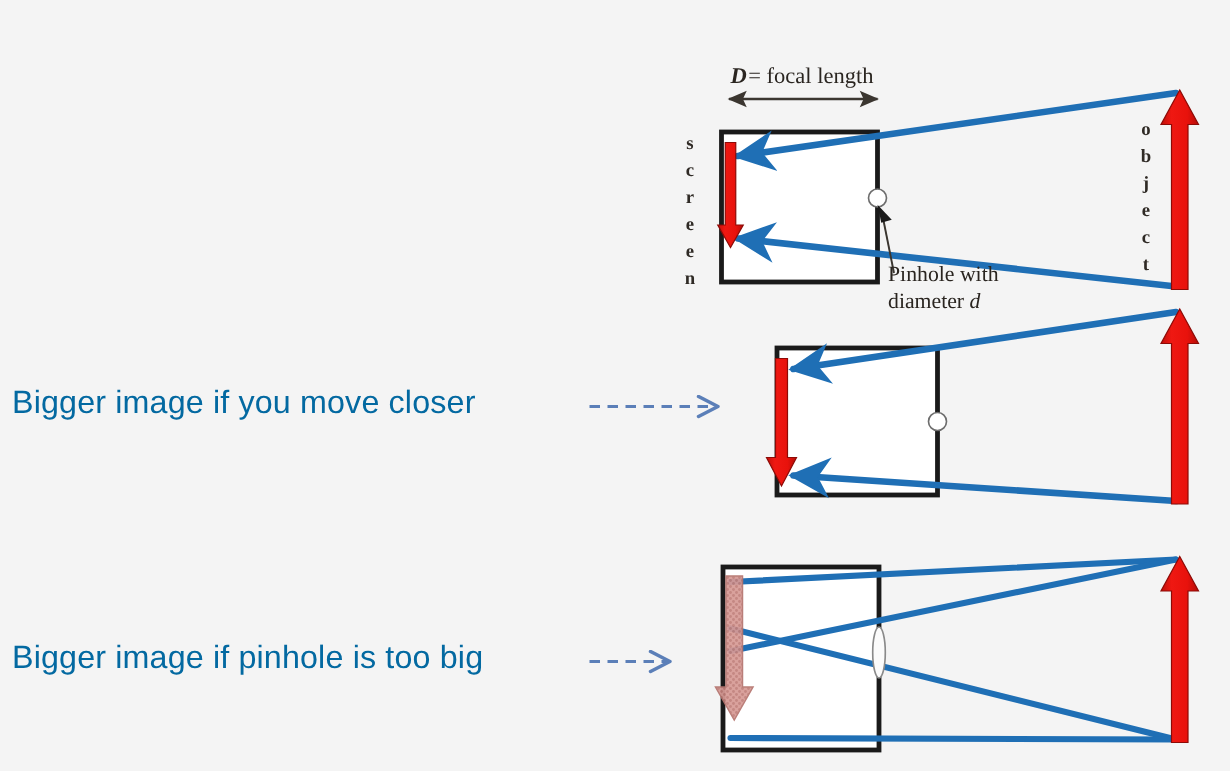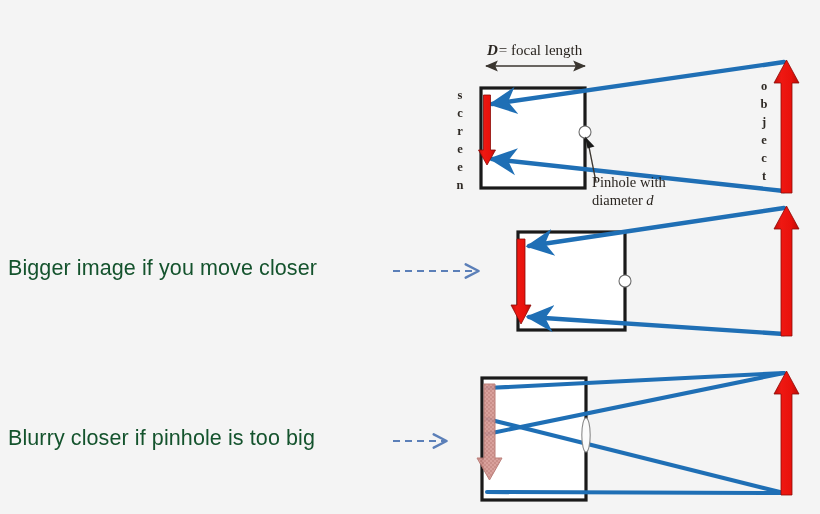--- a/index.html
+++ b/index.html
@@ -24,21 +24,21 @@
     position: absolute;
     left: 0;
     top: 0;
     width: 820px;
     height: 514px;
   }
   .caption {
     position: absolute;
     font-family: "Liberation Sans", sans-serif;
     font-size: 21.5px;
-    color: #14532d;
+    color: #0369a1;
     white-space: nowrap;
     letter-spacing: 0.1px;
   }
   #caption-bigger {
     left: 8px;
     top: 256px;
   }
   #caption-blurry {
     left: 8px;
     top: 426px;
@@ -54,21 +54,21 @@
     font-weight: bold;
   }
 </style>
 </head>
 <body>
 
 <div id="stage">
 
   <div class="caption" id="caption-bigger">Bigger image if you move closer</div>
 
-  <div class="caption" id="caption-blurry">Blurry closer if pinhole is too big</div>
+  <div class="caption" id="caption-blurry">Bigger image if pinhole is too big</div>
 
   <svg id="diagram-svg" viewBox="0 0 820 514" xmlns="http://www.w3.org/2000/svg">
 
     <defs>
       <marker id="blueArrowHead" markerWidth="7" markerHeight="7" refX="5.6" refY="3.5" orient="auto" markerUnits="strokeWidth">
         <path d="M0,0.4 L6.4,3.5 L0,6.6 L1.9,3.5 Z" fill="#1f6fb5"></path>
       </marker>
       <marker id="blackArrowStart" markerWidth="9" markerHeight="9" refX="1.2" refY="4.5" orient="auto" markerUnits="strokeWidth">
         <path d="M8.6,1.1 L0.6,4.5 L8.6,7.9 L7.0,4.5 Z" fill="#3b3630"></path>
       </marker>

